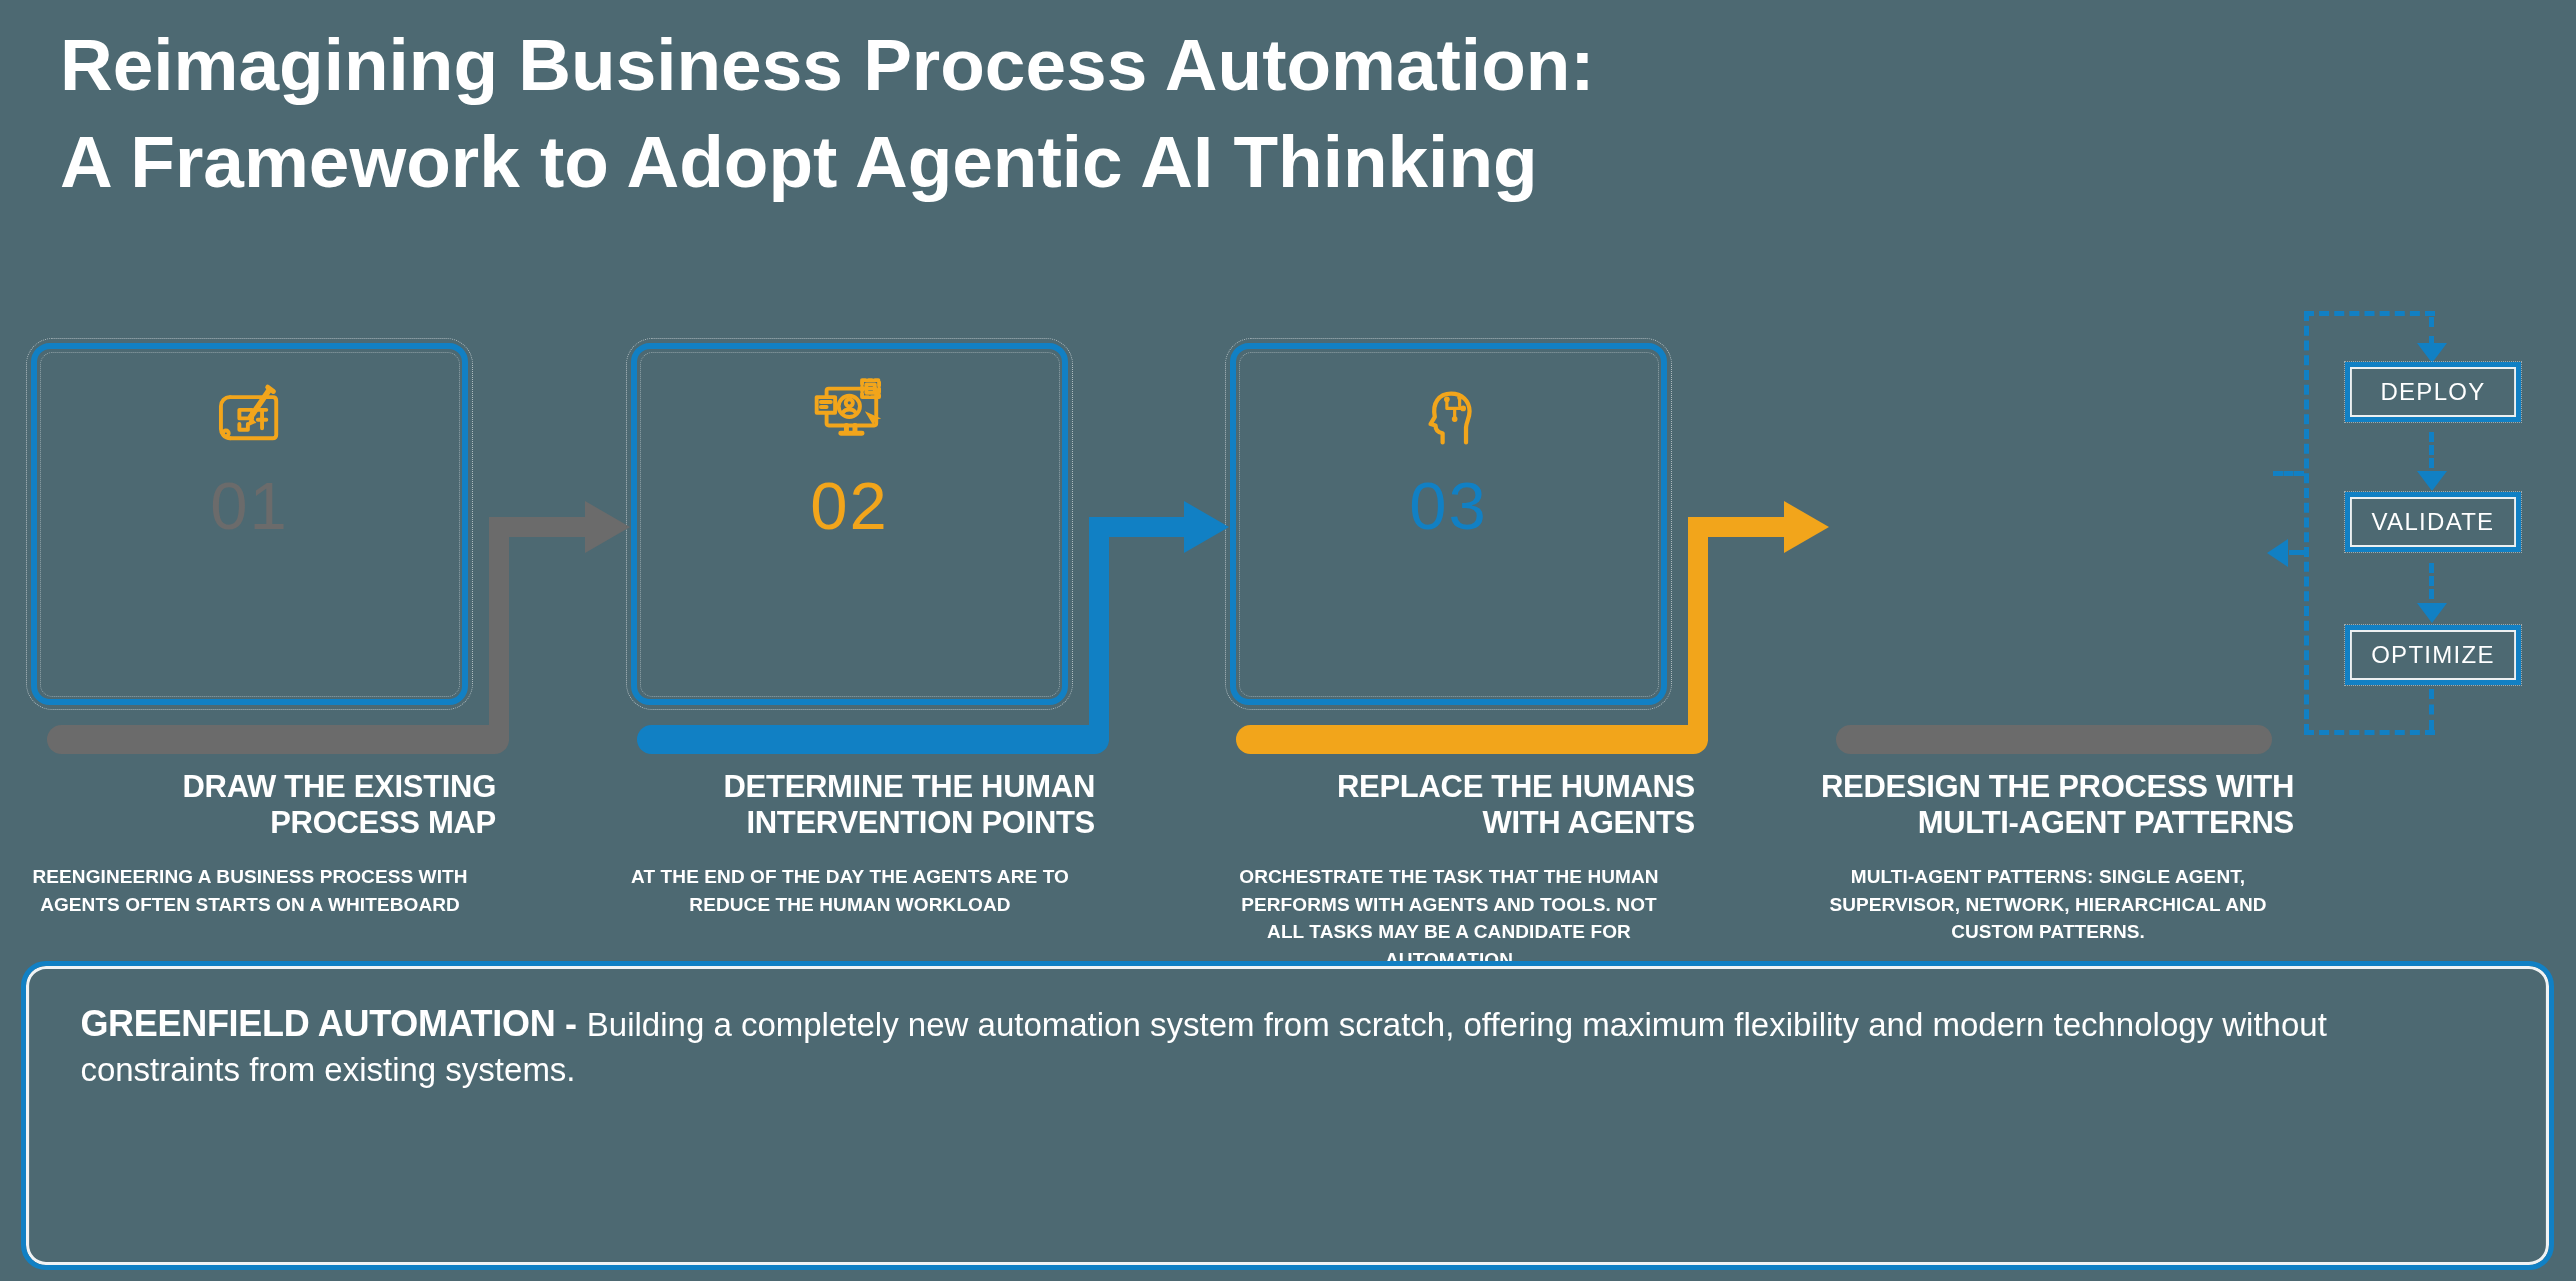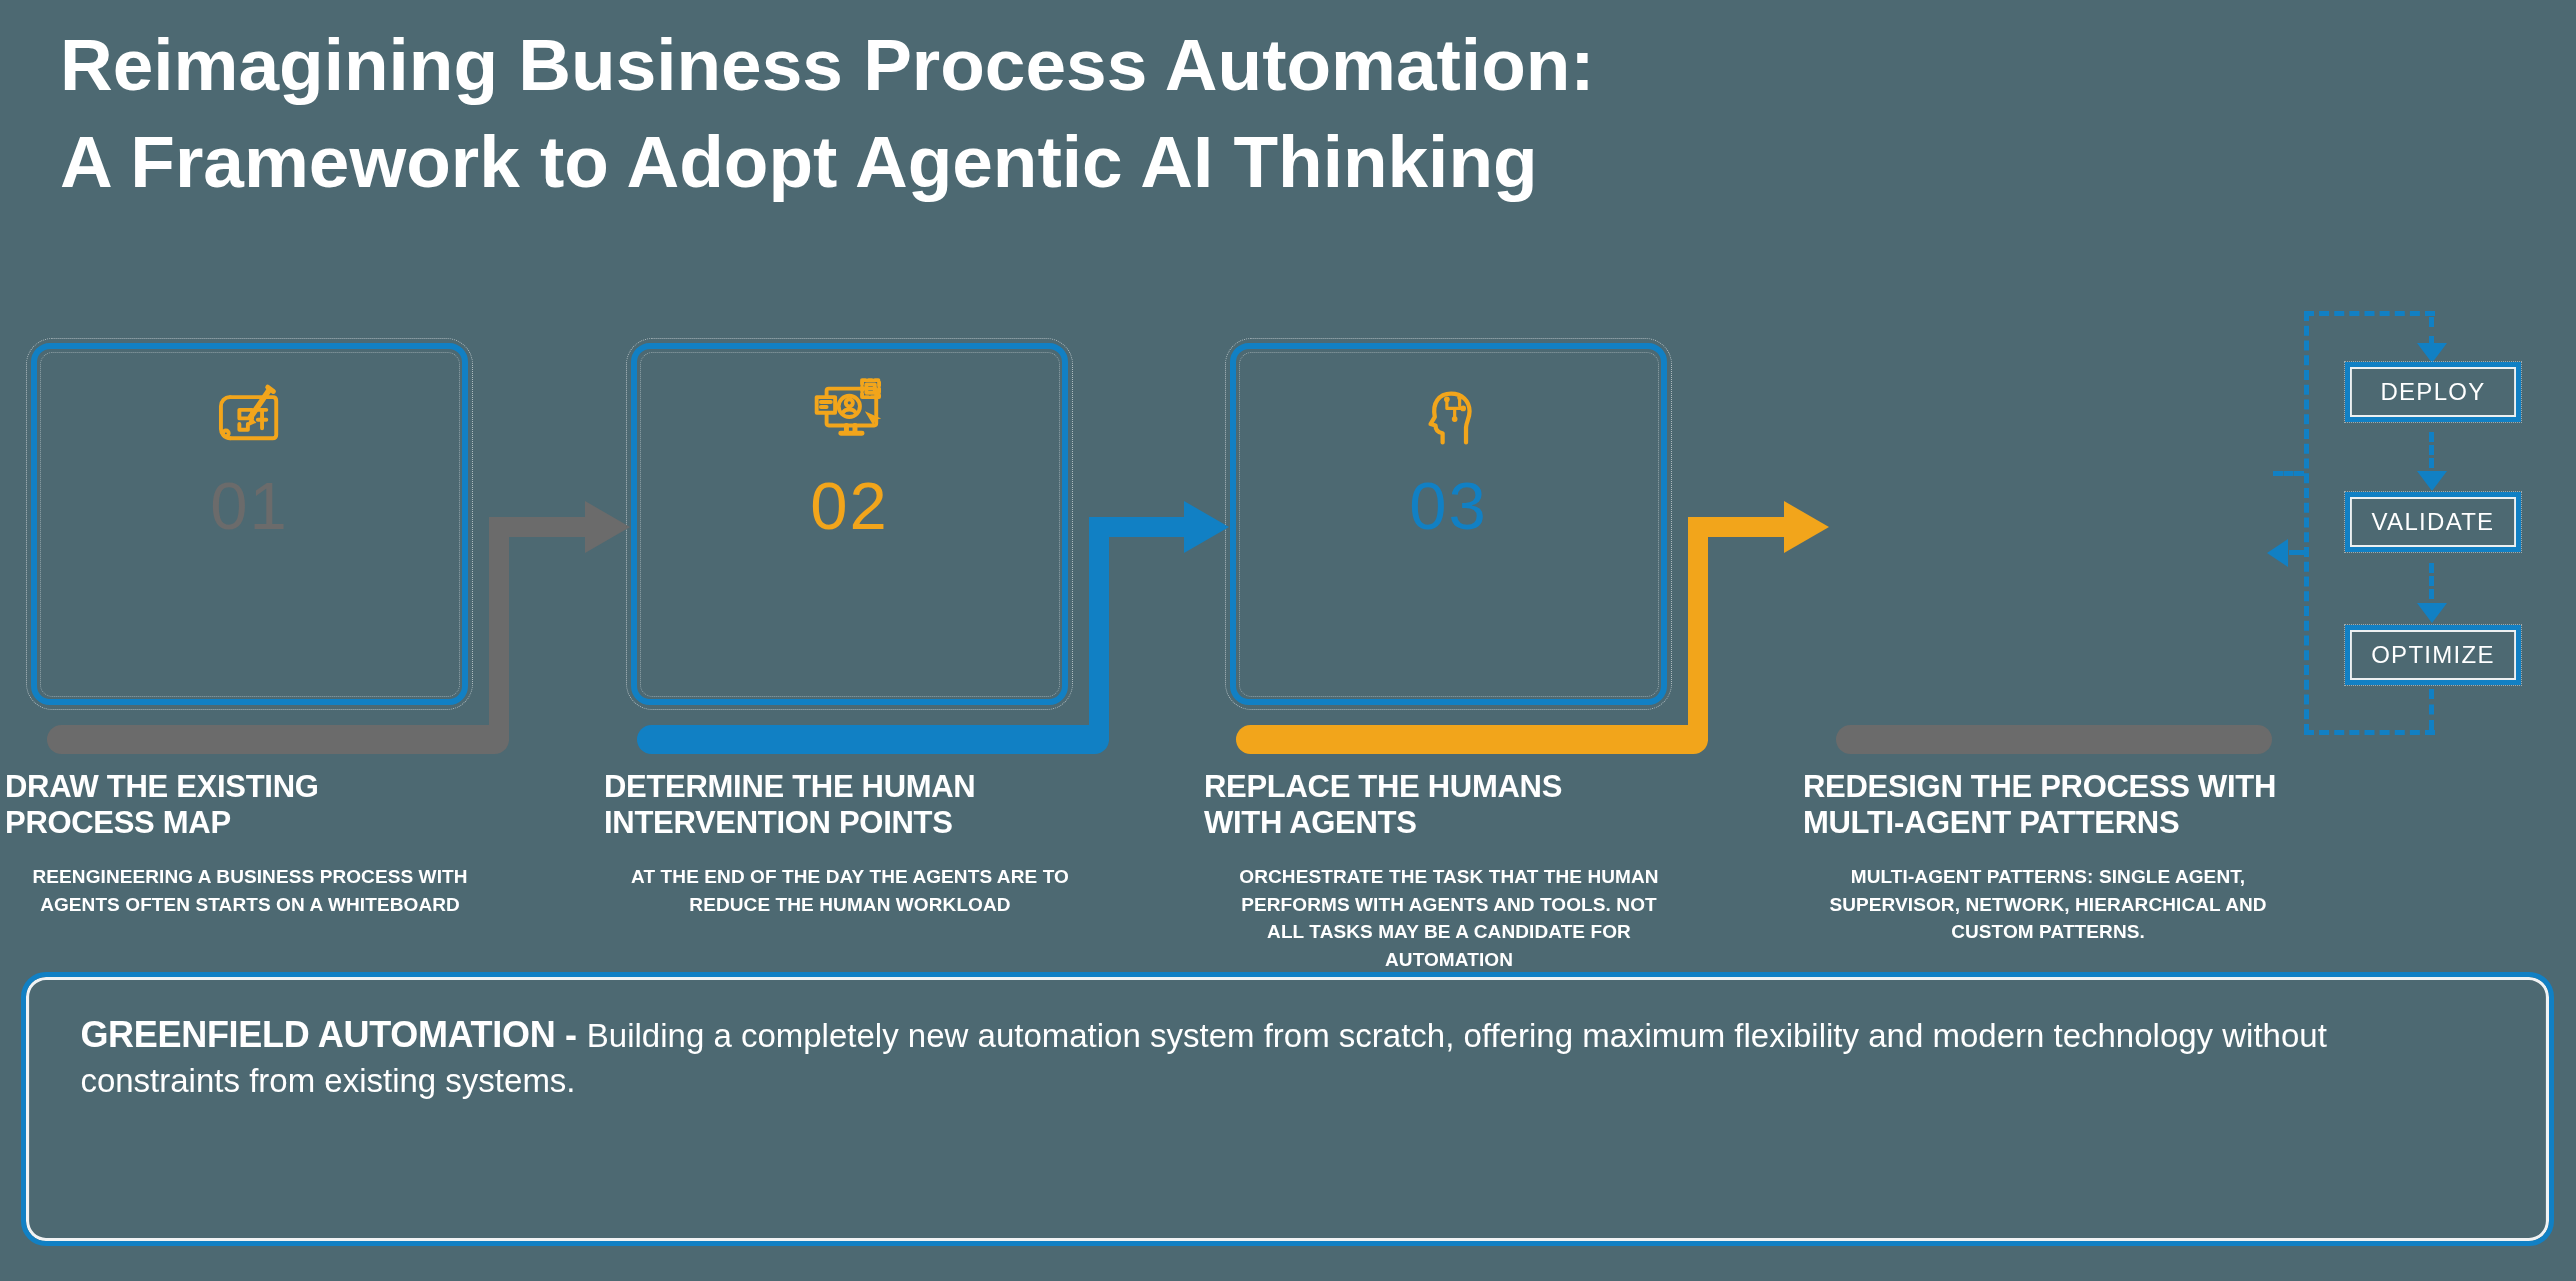--- a/index.html
+++ b/index.html
@@ -37,43 +37,43 @@
   .bar{position:absolute;top:725px;height:29px;border-radius:14.5px;}
   .arm-v{position:absolute;width:20px;}
   .arm-h{position:absolute;height:20px;}
   .ahead{position:absolute;width:0;height:0;border-top:26.4px solid transparent;
          border-bottom:26.4px solid transparent;}
   .cgray{background:var(--gray);}
   .cblue{background:var(--blue);}
   .cyellow{background:var(--yellow);}
 
   
-  .h-step{position:absolute;top:769px;width:491px;text-align:left;color:var(--white);
+  .h-step{position:absolute;top:769px;width:491px;text-align:right;color:var(--white);
           font-size:31px;font-weight:700;line-height:1.16;letter-spacing:-0.3px;}
   .d-step{position:absolute;top:863px;width:440px;text-align:center;color:var(--white);
           font-size:19px;font-weight:600;line-height:1.45;letter-spacing:0.1px;}
 
   
   .dashH{position:absolute;border-top:5.7px dashed var(--blue);height:0;}
   .dashV{position:absolute;border-left:5.7px dashed var(--blue);width:0;}
   .arrow-down{position:absolute;width:0;height:0;border-left:15px solid transparent;
           border-right:15px solid transparent;border-top:20px solid var(--blue);}
   .arrow-left{position:absolute;width:0;height:0;border-top:14px solid transparent;
           border-bottom:14px solid transparent;border-right:21.4px solid var(--blue);}
   .minibox{position:absolute;left:2345px;width:176px;height:60px;
           border:5px solid var(--blue);box-shadow:inset 0 0 0 1.9px rgba(255,255,255,.9);
           display:flex;align-items:center;justify-content:center;
           color:var(--white);font-size:24px;font-weight:400;letter-spacing:1.3px;
           outline:1.3px dotted rgba(255,255,255,.45);}
 
   
-  .legend{position:absolute;left:21.4px;top:961px;width:2533px;height:274px;
+  .legend{position:absolute;left:21.4px;top:961px;width:2533px;height:309px;
           border:5.7px solid var(--blue);border-radius:25px;
           box-shadow:inset 0 0 0 3.1px rgba(255,255,255,.92);
-          padding:34px 54px 0 54px;margin-top:11px;}
+          padding:34px 54px 0 54px;}
   .legend p{color:var(--white);font-size:33px;line-height:1.32;margin-bottom:25px;}
   .legend .lead{font-weight:700;font-size:36px;letter-spacing:-0.3px;margin-right:10px;}
 
   svg{display:block;}
   svg .ln{stroke:var(--yellow);stroke-width:5.5;fill:none;stroke-linecap:round;stroke-linejoin:round;}
   svg .fl{fill:var(--yellow);stroke:none;}
 </style>
 </head>
 <body>
 

